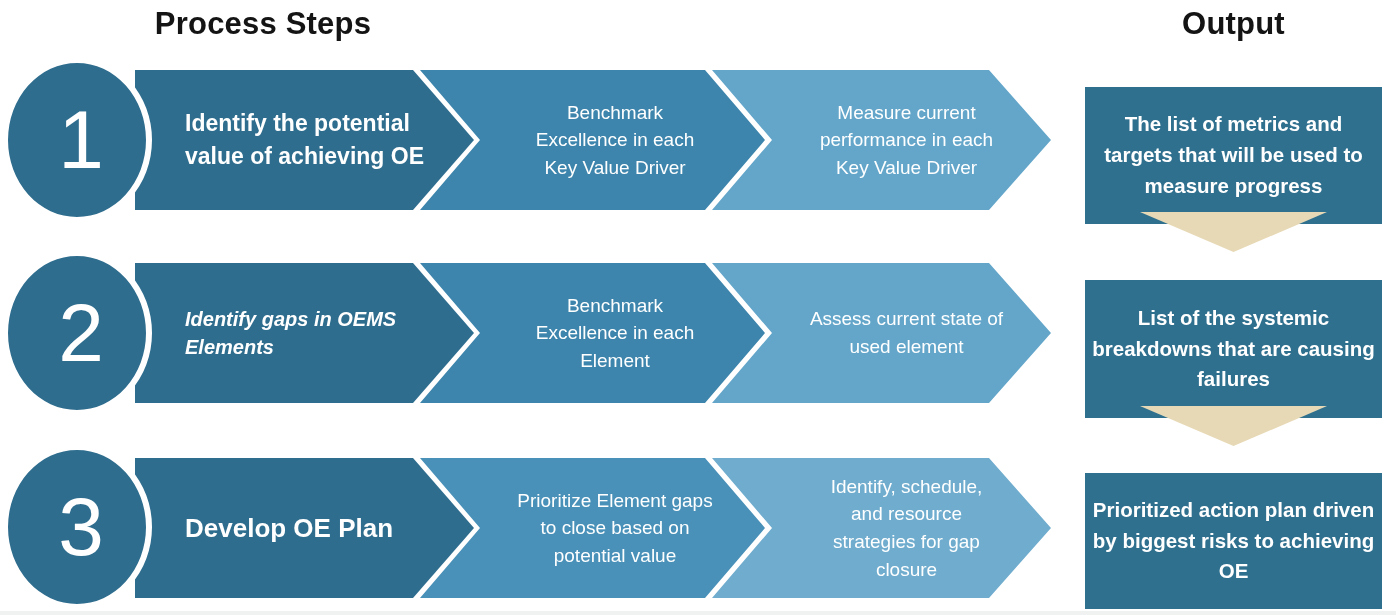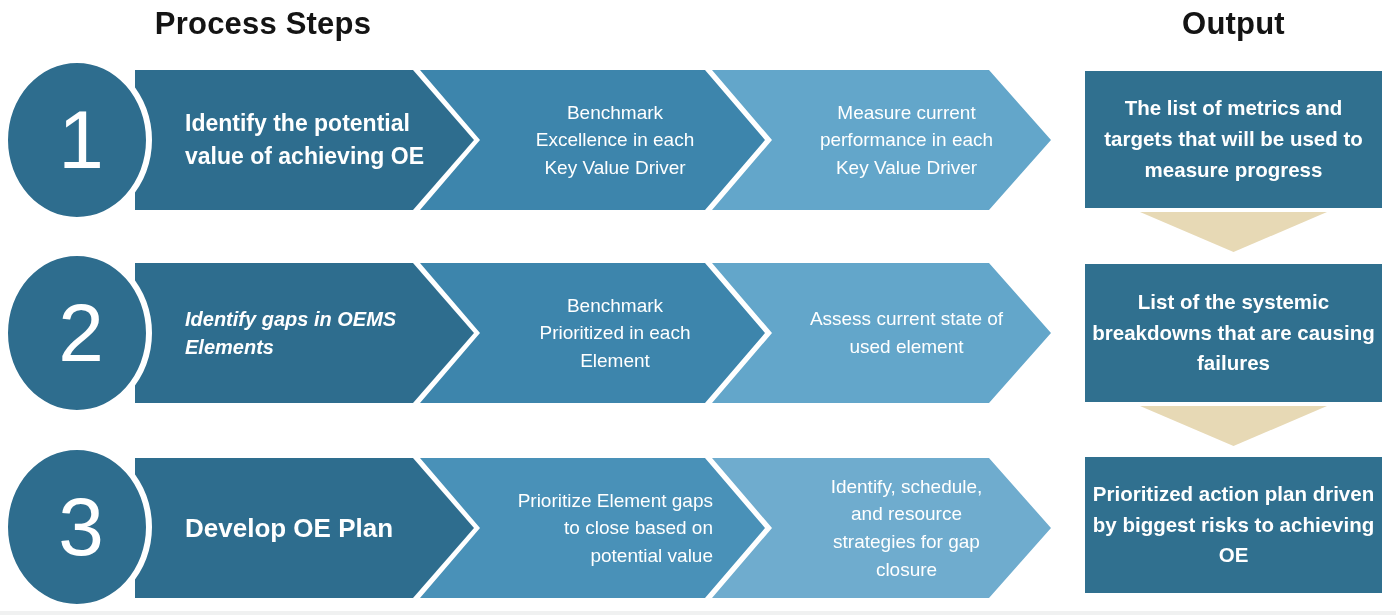--- a/index.html
+++ b/index.html
@@ -47,21 +47,21 @@
   .r1 .step-text{font-size:20px;font-style:italic;}
   .r2 .step-text{font-size:26px;}
 
   .sub-text{
     position:absolute;top:0;bottom:0;left:0;right:0;
     display:flex;align-items:center;justify-content:center;
     text-align:center;color:#fff;font-size:19px;line-height:1.45;
   }
   .sub-text>span{display:inline-block;}
   .w185>span{max-width:185px;}
-  .w195>span{max-width:196px;text-align:right;}
+  .w195>span{max-width:196px;}
   .w175>span{max-width:176px;}
   .w200>span{max-width:202px;}
   .arrow2 .sub-text{padding-left:55px;padding-right:10px;}
   .arrow3 .sub-text{padding-left:58px;padding-right:8px;}
 
   .circle{
     position:absolute;left:2px;width:150px;height:166px;
     border-radius:50%;
     background:var(--dark);
     border:6px solid #ffffff;
@@ -71,21 +71,21 @@
     padding-left:8px;
     z-index:3;
   }
 
   .outbox{
     position:absolute;left:1085px;width:297px;
     background:var(--darkbox);
     display:flex;align-items:center;justify-content:center;
     text-align:center;color:#ffffff;font-weight:bold;
     font-size:20.5px;line-height:1.5;
-    padding:0 4px;box-sizing:border-box;
+    padding:0 4px;box-sizing:border-box;margin-top:16px;
   }
   .tan-arrow{
     position:absolute;left:1140px;width:187px;height:40px;
     background:var(--tan);
     -webkit-clip-path:polygon(0 0,100% 0,50% 100%);
     clip-path:polygon(0 0,100% 0,50% 100%);
   }
   .bottom-strip{
     position:absolute;left:0;right:0;bottom:0;height:4px;
     background:#f0f1f1;
@@ -121,21 +121,21 @@
     </div>
     <div class="tan-arrow" style="top:212px"></div>
   </div>
 
   <div class="prow r1">
     <div class="arrow arrow1" style="top:263px">
       <div class="step-text">Identify gaps in OEMS Elements</div>
     </div>
     <div class="arrow arrow2" style="top:263px">
       <div class="sub-text w185">
-          <span>Benchmark Prioritized in each Element</span>
+          <span>Benchmark Excellence in each Element</span>
         </div>
     </div>
     <div class="arrow arrow3" style="top:263px">
       <div class="sub-text w200">
           <span>Assess current state of used element</span>
         </div>
     </div>
     <div class="circle" style="top:250px">
       <span>2</span>
     </div>

